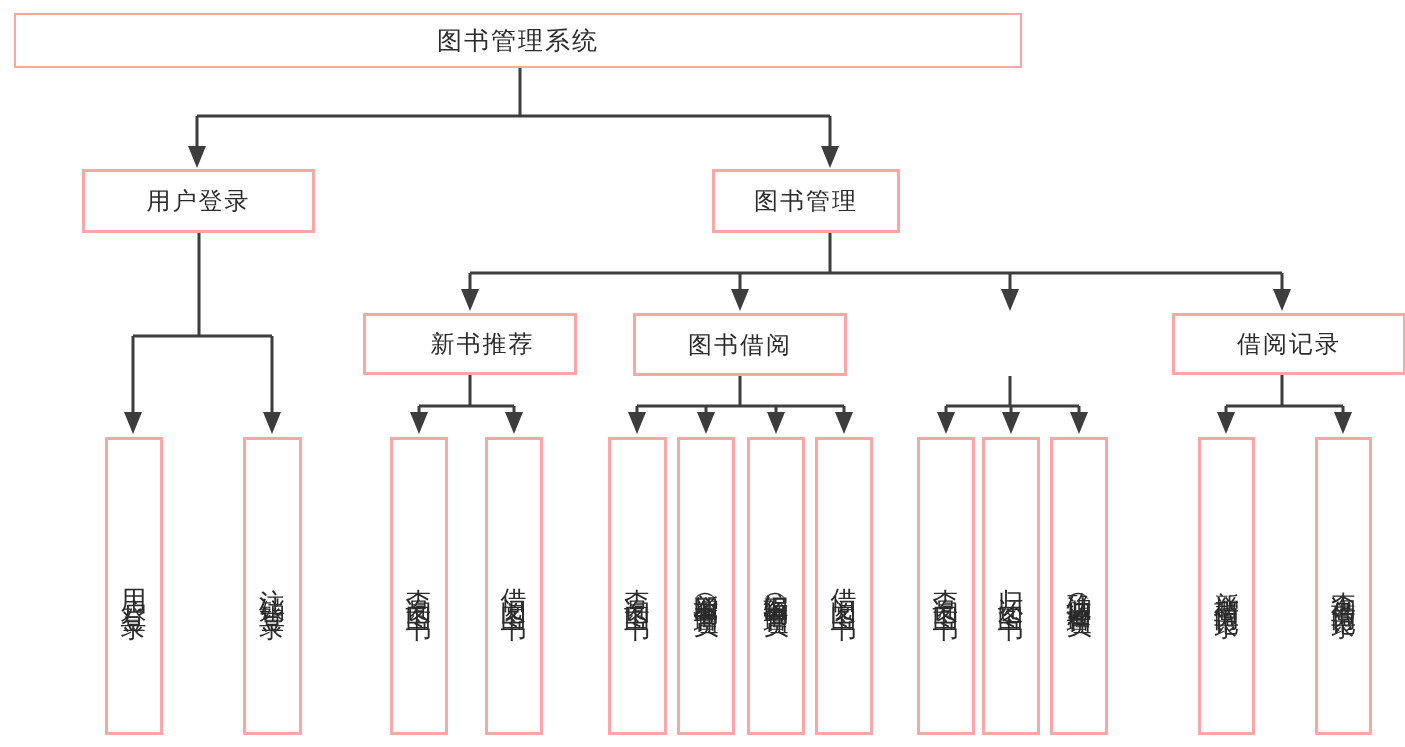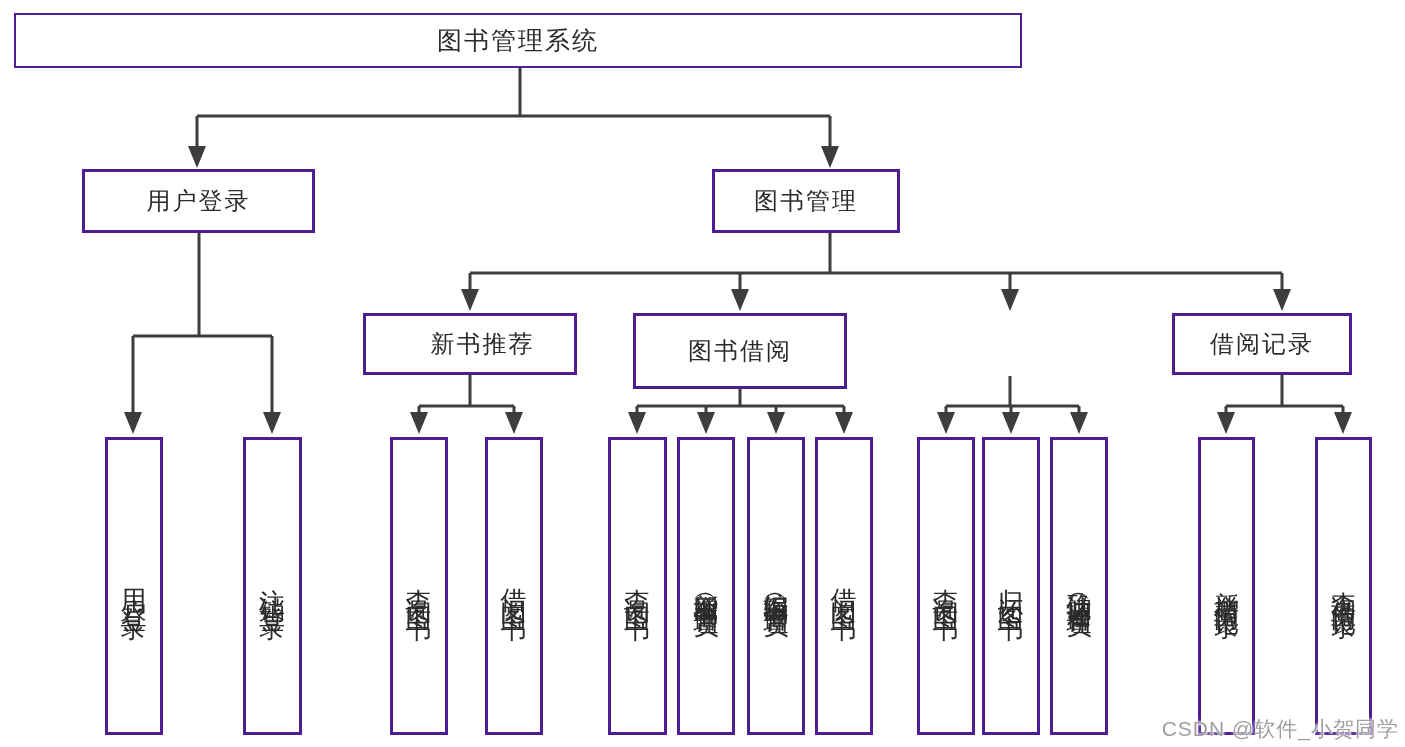--- a/index.html
+++ b/index.html
@@ -20,39 +20,39 @@
   #edges {
     position: absolute;
     left: 0; top: 0;
     width: 1405px;
     height: 747px;
     pointer-events: none;
   }
   .box {
     position: absolute;
     box-sizing: border-box;
-    border: 3px solid #4c1d95;
+    border: 3px solid #fca5a5;
     background: #ffffff;
     color: #2b2b2b;
     display: flex;
     align-items: center;
     justify-content: center;
     text-align: center;
   }
   .hbox { font-size: 24px; letter-spacing: 2px; }
   .n-root {
     left: 14px; top: 13px; width: 1008px; height: 55px;
     border-width: 2px; font-size: 25px;
   }
   .n-userlogin   { left: 82px;  top: 169px; width: 233px; height: 64px; }
   .n-bookmgmt    { left: 712px; top: 169px; width: 188px; height: 64px; }
   .n-newbook     { left: 363px; top: 313px; width: 214px; height: 62px; padding-left: 25px; }
-  .n-bookborrow  { left: 633px; top: 313px; width: 214px; height: 76px; }
+  .n-bookborrow  { left: 633px; top: 313px; width: 214px; height: 63px; }
   .n-currentborrow { left: 903px; top: 313px; width: 215px; height: 63px; }
-  .n-records     { left: 1172px; top: 313px; width: 180px; height: 62px; }
+  .n-records     { left: 1172px; top: 313px; width: 234px; height: 62px; }
 
   .vbox {
     top: 437px;
     height: 298px;
     writing-mode: vertical-rl;
     text-orientation: mixed;
     font-size: 26px;
     line-height: 1;
   }
   .sp-lg { letter-spacing: 9px; }
@@ -156,15 +156,14 @@
   <div class="box vbox sp-sm l7">编辑图书（管理员）</div>
   <div class="box vbox sp-lg l8">借阅图书</div>
 
   <div class="box vbox sp-lg l9">查询图书</div>
   <div class="box vbox sp-lg l10">归还图书</div>
   <div class="box vbox sp-sm l11">确认归还（管理员）</div>
 
   <div class="box vbox sp-md l12">新增借阅记录</div>
   <div class="box vbox sp-md l13">查询借阅记录</div>
 
-  <div class="watermark">CSDN @软件_小贺同学</div>
 
 </div>
 
 </body></html>

